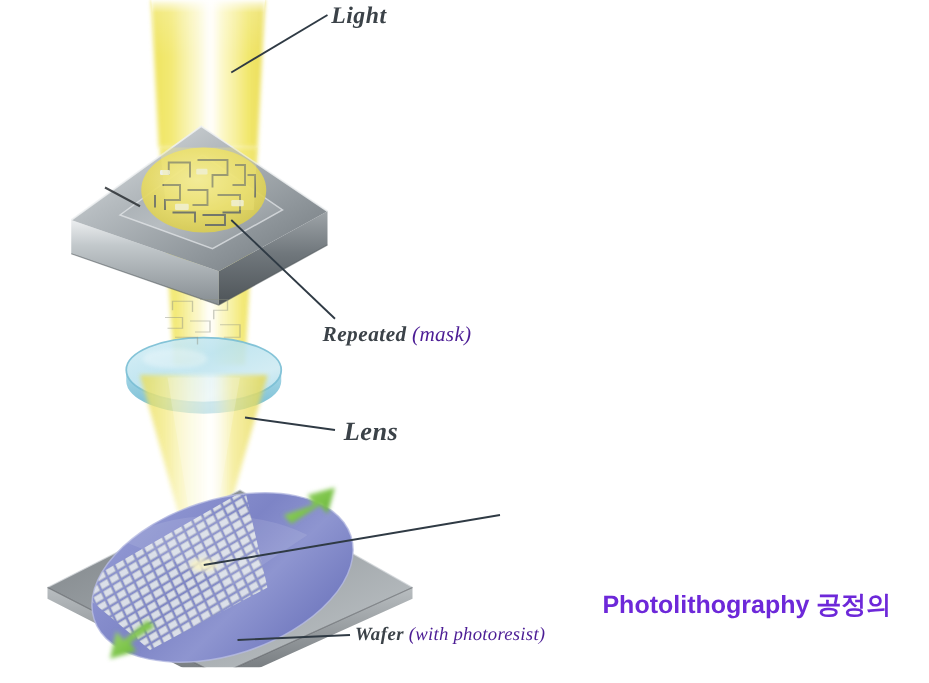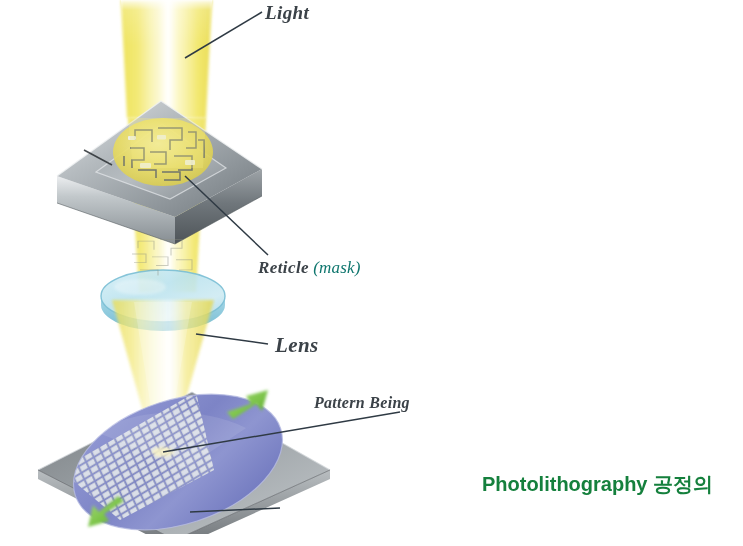--- a/index.html
+++ b/index.html
@@ -32,21 +32,21 @@
     line-height: 1.18;
   }
   .label .strong {
     font-weight: bold;
     font-style: italic;
     letter-spacing: 0.4px;
   }
   .label .paren {
     font-weight: normal;
     font-style: italic;
-    color: #0f766e;
+    color: #4c1d95;
     letter-spacing: 0.2px;
   }
   #label-light {
     left: 265px;
     top: 2px;
     font-size: 19px;
   }
   #label-reticle {
     left: 258px;
     top: 258px;
@@ -75,21 +75,21 @@
   }
   #caption {
     position: absolute;
     left: 455px;
     top: 470px;
     width: 285px;
     text-align: center;
     font-family: "Liberation Sans", sans-serif;
     font-weight: bold;
     font-size: 20px;
-    color: #15803d;
+    color: #6d28d9;
     line-height: 1.45;
   }
   #caption .cl {
     display: block;
   }
 </style>
 </head>
 <body>
 
 <div id="canvas">
@@ -318,30 +318,33 @@
       <line x1="163" y1="452" x2="400" y2="412"></line>
       <line x1="190" y1="512" x2="280" y2="508"></line>
     </g>
   </svg>
 
   <div class="label" id="label-light">
     <span class="strong">Light</span>
   </div>
 
   <div class="label" id="label-reticle">
-    <span class="strong">Reticle</span>
+    <span class="strong">Repeated</span>
     <span class="paren">(mask)</span>
   </div>
 
   <div class="label" id="label-lens">
     <span class="strong">Lens</span>
   </div>
 
   <div class="label" id="label-pattern">
-    <span class="ln">Pattern Being</span>
-  </div>
-
+  </div>
+
+  <div class="label" id="label-wafer">
+    <span class="strong">Wafer</span>
+    <span class="paren">(with photoresist)</span>
+  </div>
 
   <div id="caption">
     <span class="cl">Photolithography 공정의</span>
   </div>
 
 </div>
 
 </body></html>

